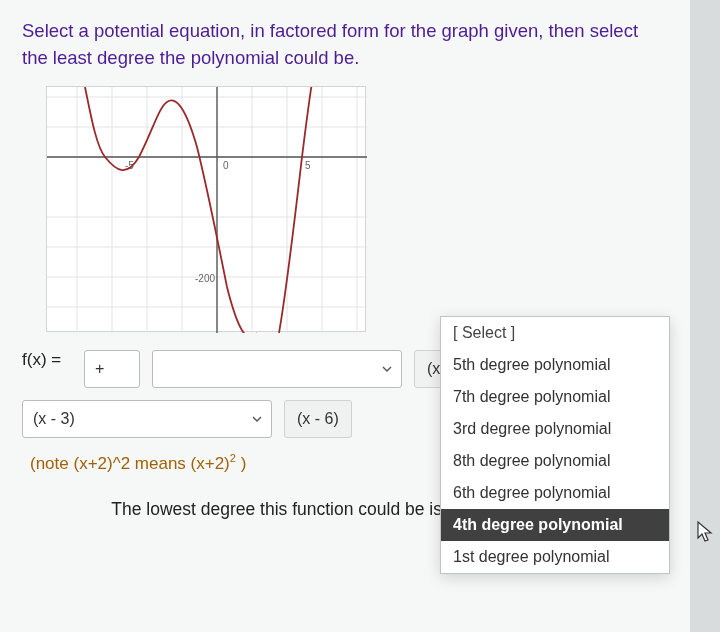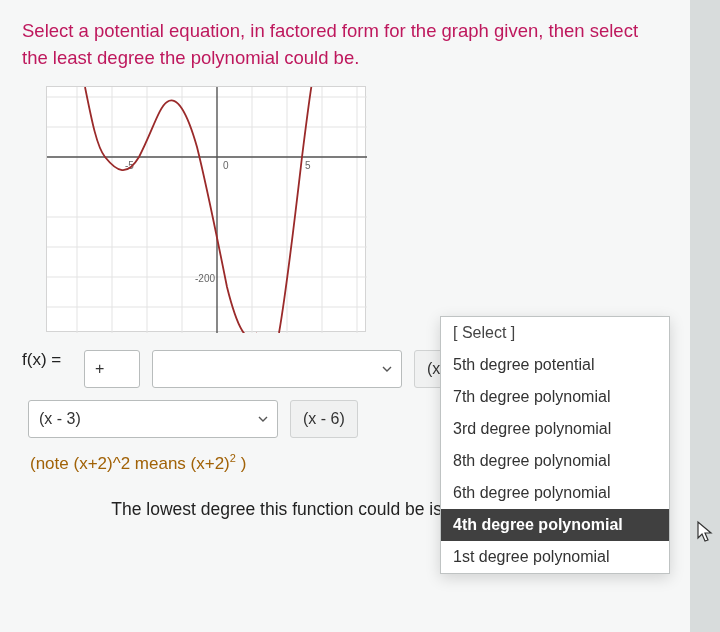--- a/index.html
+++ b/index.html
@@ -15,21 +15,21 @@
     background: #f6f7f7;
     margin: 0;
     padding: 18px 22px 22px 22px;
     width: 690px;
     height: 632px;
     position: relative;
   }
   .prompt {
     font-size: 18.5px;
     line-height: 1.45;
-    color: #be185d;
+    color: #4c1d95;
     margin-bottom: 14px;
   }
   .graph-wrap {
     margin-left: 24px;
     margin-bottom: 18px;
   }
   .graph {
     width: 320px;
     height: 246px;
     background: #fff;
@@ -206,21 +206,21 @@
             <path d="M2 4 L6 8 L10 4" fill="none" stroke="#555" stroke-width="1.4"></path>
           </svg>
       </span>
     </div>
     <div class="static-factor">
       <span>(x + 2</span>
     </div>
   </div>
 
   <div class="row">
-    <div class="select w-factor" style="margin-left:6px">
+    <div class="select w-factor" style="margin-left:0">
       <span>(x - 3)</span>
       <span class="chev">
         <svg viewBox="0 0 12 12">
             <path d="M2 4 L6 8 L10 4" fill="none" stroke="#555" stroke-width="1.4"></path>
           </svg>
       </span>
     </div>
     <div class="static-factor">
       <span>(x - 6)</span>
     </div>
@@ -237,21 +237,21 @@
       <span class="chev">
         <svg viewBox="0 0 12 12">
             <path d="M2 4 L6 8 L10 4" fill="none" stroke="#555" stroke-width="1.4"></path>
           </svg>
       </span>
     </div>
   </div>
 
   <div class="dropdown">
     <div class="opt placeholder">[ Select ]</div>
-    <div class="opt">5th degree potential</div>
+    <div class="opt">5th degree polynomial</div>
     <div class="opt">7th degree polynomial</div>
     <div class="opt">3rd degree polynomial</div>
     <div class="opt">8th degree polynomial</div>
     <div class="opt">6th degree polynomial</div>
     <div class="opt highlight">4th degree polynomial</div>
     <div class="opt">1st degree polynomial</div>
   </div>
 
 </div>
 

